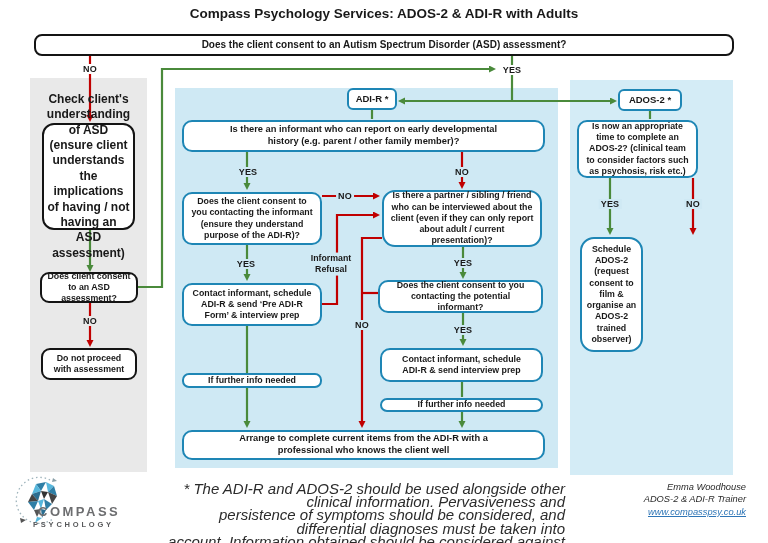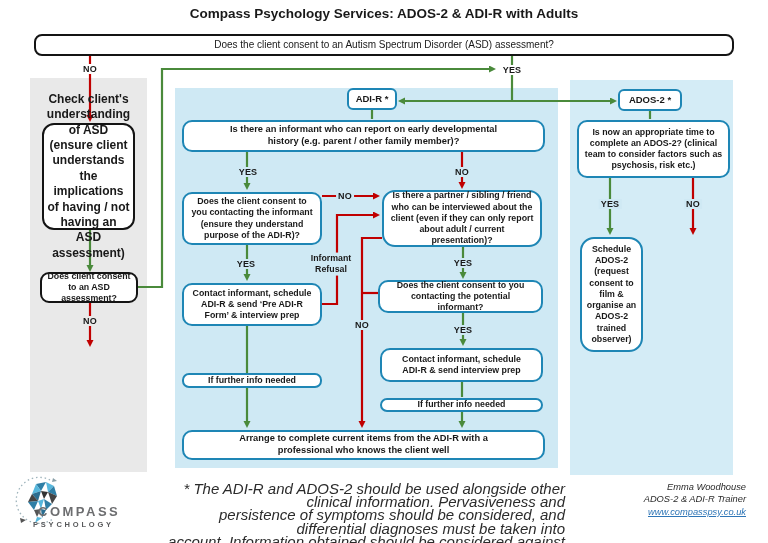--- a/index.html
+++ b/index.html
@@ -79,38 +79,39 @@
       <path d="M90,303 V341" marker-end="url(#ar)"></path>
       <path d="M462,152 V183" marker-end="url(#ar)"></path>
       <path d="M322,196 H374" marker-end="url(#ar)"></path>
       <path d="M322,304 H337 V215 H374" marker-end="url(#ar)"></path>
       <path d="M382,238 H362 V422" marker-end="url(#ar)"></path>
       <path d="M378,293 H362"></path>
       <path d="M693,178 V229" marker-end="url(#ar)"></path>
     </g>
   </svg>
 
-  <div class="bx black" style="left:34px;top:34px;width:700px;height:22px;font-size:10px;font-weight:400;border-radius:8px;">Does the client consent to an Autism Spectrum Disorder (ASD) assessment?</div>
+  <div class="bx black" style="left:34px;top:34px;width:700px;height:22px;font-size:10px;font-weight:700;border-radius:8px;">Does the client consent to an Autism Spectrum Disorder (ASD) assessment?</div>
 
   <div class="bx black" style="left:42px;top:123px;width:93px;height:107px;font-size:12px;padding:3px 5px;border-radius:12px;">Check client's understanding of ASD (ensure client understands the implications of having / not having an ASD assessment)</div>
   <div class="bx black" style="left:40px;top:272px;width:98px;height:31px;font-size:8.8px;padding:1px 3px;">Does client consent to an ASD assessment?</div>
+  <div class="bx black" style="left:41px;top:348px;width:96px;height:32px;font-size:8.8px;padding:1px 6px;">Do not proceed with assessment</div>
 
   <div class="bx blue" style="left:347px;top:88px;width:50px;height:22px;font-size:9.5px;font-weight:700;border-radius:6px;border-width:2.4px;">ADI-R *</div>
   <div class="bx blue" style="left:182px;top:120px;width:363px;height:32px;font-size:9.3px;padding:1px 30px;">Is there an informant who can report on early developmental history (e.g. parent / other family member)?</div>
   <div class="bx blue" style="left:182px;top:192px;width:140px;height:53px;font-size:8.8px;padding:1px 5px;">Does the client consent to you contacting the informant (ensure they understand purpose of the ADI-R)?</div>
   <div class="bx blue" style="left:182px;top:283px;width:140px;height:43px;font-size:8.8px;padding:1px 4px;">Contact informant, schedule ADI-R &amp; send ‘Pre ADI-R Form’ &amp; interview prep</div>
   <div class="bx blue" style="left:382px;top:190px;width:160px;height:57px;font-size:8.8px;padding:1px 6px;border-radius:13px;">Is there a partner / sibling / friend who can be interviewed about the client (even if they can only report about adult / current presentation)?</div>
   <div class="bx blue" style="left:378px;top:280px;width:165px;height:33px;font-size:8.8px;padding:1px 12px;">Does the client consent to you contacting the potential informant?</div>
   <div class="bx blue" style="left:380px;top:348px;width:163px;height:34px;font-size:8.8px;padding:1px 14px;">Contact informant, schedule ADI-R &amp; send interview prep</div>
   <div class="bx blue" style="left:182px;top:373px;width:140px;height:15px;font-size:8.8px;border-radius:7px;">If further info needed</div>
   <div class="bx blue" style="left:380px;top:398px;width:163px;height:14px;font-size:8.8px;border-radius:7px;">If further info needed</div>
   <div class="bx blue" style="left:182px;top:430px;width:363px;height:30px;font-size:9.3px;padding:1px 40px;">Arrange to complete current items from the ADI-R with a professional who knows the client well</div>
 
   <div class="bx blue" style="left:618px;top:89px;width:64px;height:22px;font-size:9.5px;font-weight:700;border-radius:6px;border-width:2.4px;">ADOS-2 *</div>
-  <div class="bx blue" style="left:577px;top:120px;width:153px;height:58px;font-size:8.8px;padding:1px 5px;">Is now an appropriate time to complete an ADOS-2? (clinical team to consider factors such as psychosis, risk etc.)</div>
+  <div class="bx blue" style="left:577px;top:120px;width:121px;height:58px;font-size:8.8px;padding:1px 5px;">Is now an appropriate time to complete an ADOS-2? (clinical team to consider factors such as psychosis, risk etc.)</div>
   <div class="bx blue" style="left:580px;top:237px;width:63px;height:115px;font-size:8.8px;padding:2px 1px;border-radius:14px;">Schedule ADOS-2 (request consent to film &amp; organise an ADOS-2 trained observer)</div>
 
   <span class="lbl bg-white" style="left:90px;top:69px;">NO</span>
   <span class="lbl bg-white" style="left:512px;top:70px;">YES</span>
   <span class="lbl bg-gray" style="left:90px;top:321px;">NO</span>
   <span class="lbl bg-blue" style="left:248px;top:172px;">YES</span>
   <span class="lbl bg-blue" style="left:462px;top:172px;">NO</span>
   <span class="lbl bg-blue" style="left:345px;top:196px;">NO</span>
   <span class="lbl bg-blue" style="left:246px;top:264px;">YES</span>
   <span class="lbl bg-blue" style="left:463px;top:263px;">YES</span>

